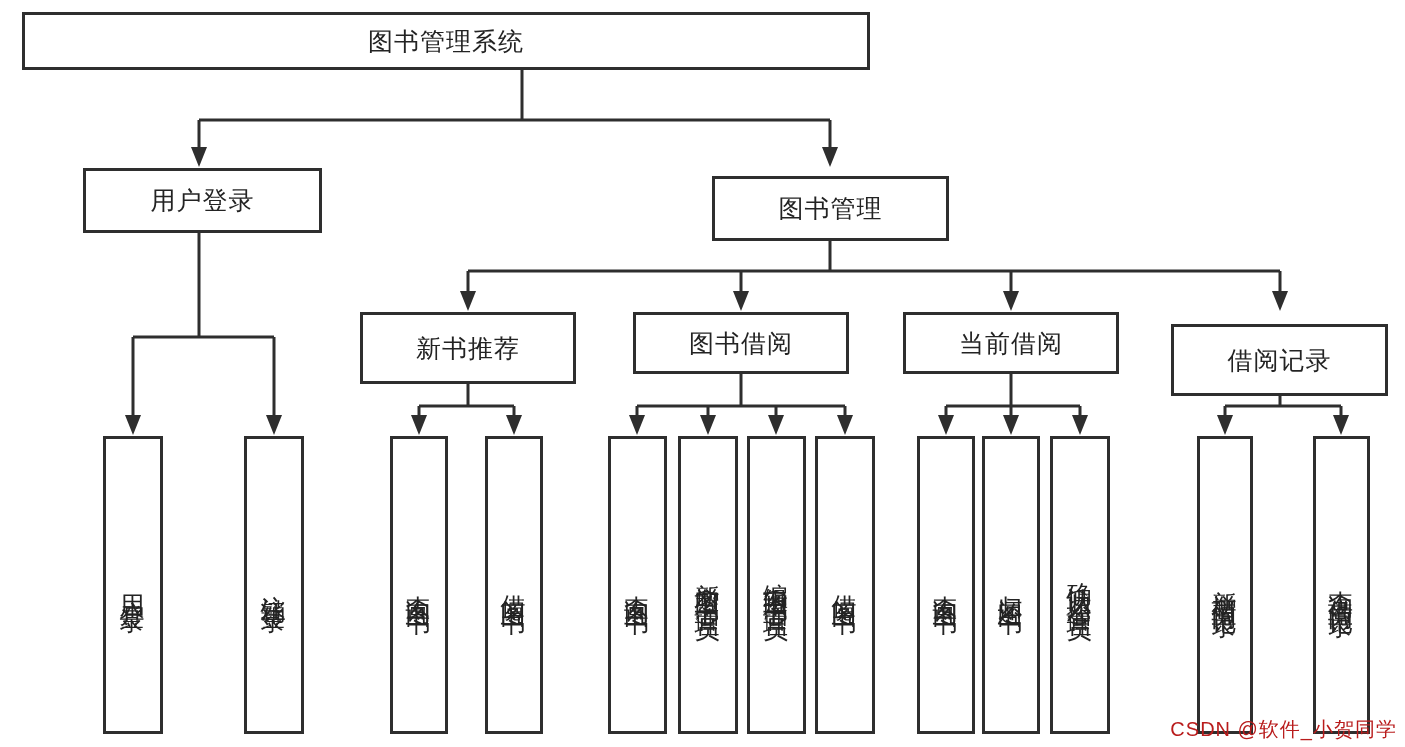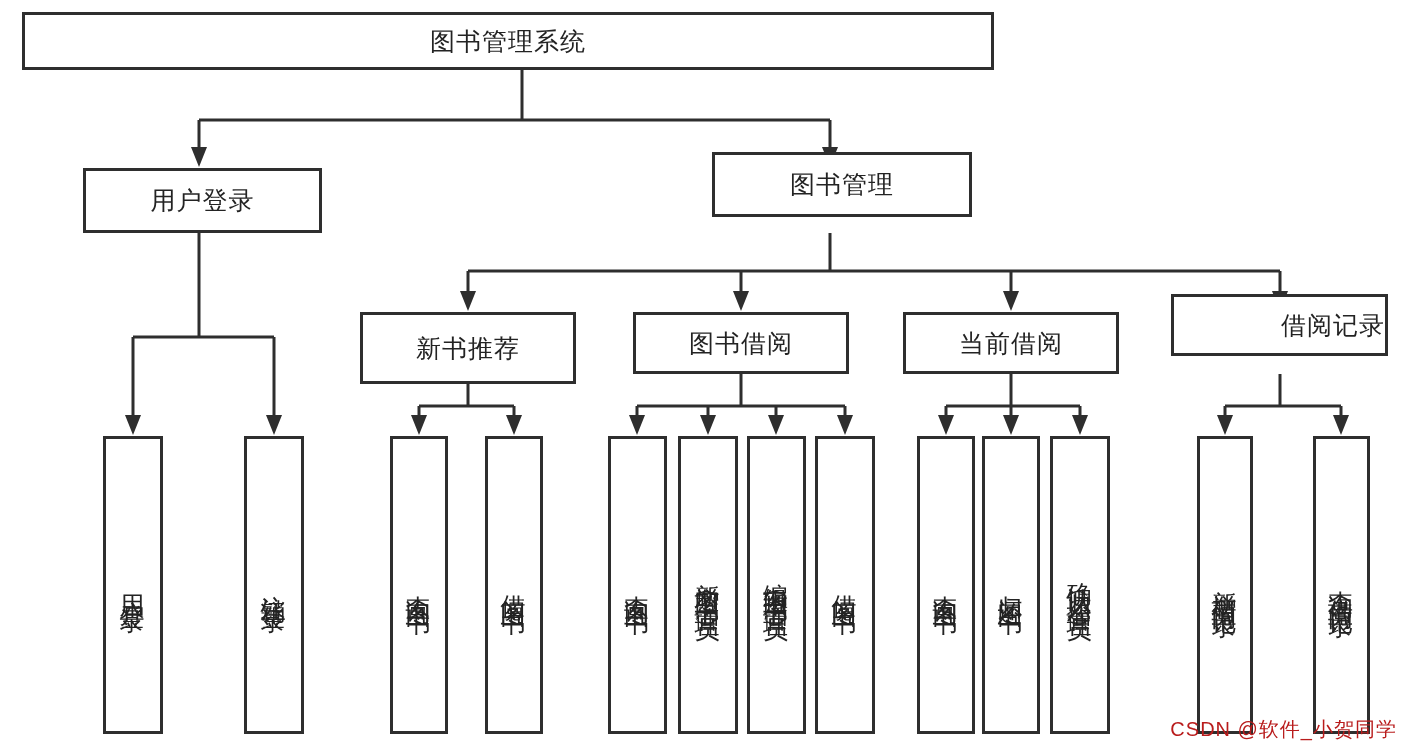--- a/index.html
+++ b/index.html
@@ -38,29 +38,29 @@
     white-space: nowrap;
   }
   .v-label {
     writing-mode: vertical-rl;
     text-orientation: mixed;
     font-size: 25px;
     letter-spacing: 5px;
     white-space: nowrap;
   }
   
-  .n-root   { left: 22px;  top: 12px;  width: 972px; height: 58px; }
+  .n-root   { left: 22px;  top: 12px;  width: 848px; height: 58px; }
   
   .n-login  { left: 83px;  top: 168px; width: 239px; height: 65px; }
-  .n-mgmt   { left: 712px; top: 152px; width: 260px; height: 65px; }
+  .n-mgmt   { left: 712px; top: 176px; width: 237px; height: 65px; }
   
   .n-new    { left: 360px;  top: 312px; width: 216px; height: 72px; }
   .n-borrow { left: 633px;  top: 312px; width: 216px; height: 62px; }
   .n-cur    { left: 903px;  top: 312px; width: 216px; height: 62px; }
-  .n-rec    { left: 1171px; top: 294px; width: 217px; height: 62px; justify-content: flex-end; }
+  .n-rec    { left: 1171px; top: 324px; width: 217px; height: 72px; }
   
   .leaf { top: 436px; height: 298px; }
   .lf-1  { left: 103px;  width: 60px; }
   .lf-2  { left: 244px;  width: 60px; }
   .lf-3  { left: 390px;  width: 58px; }
   .lf-4  { left: 485px;  width: 58px; }
   .lf-5  { left: 608px;  width: 59px; }
   .lf-6  { left: 678px;  width: 60px; }
   .lf-7  { left: 747px;  width: 59px; }
   .lf-8  { left: 815px;  width: 60px; }

